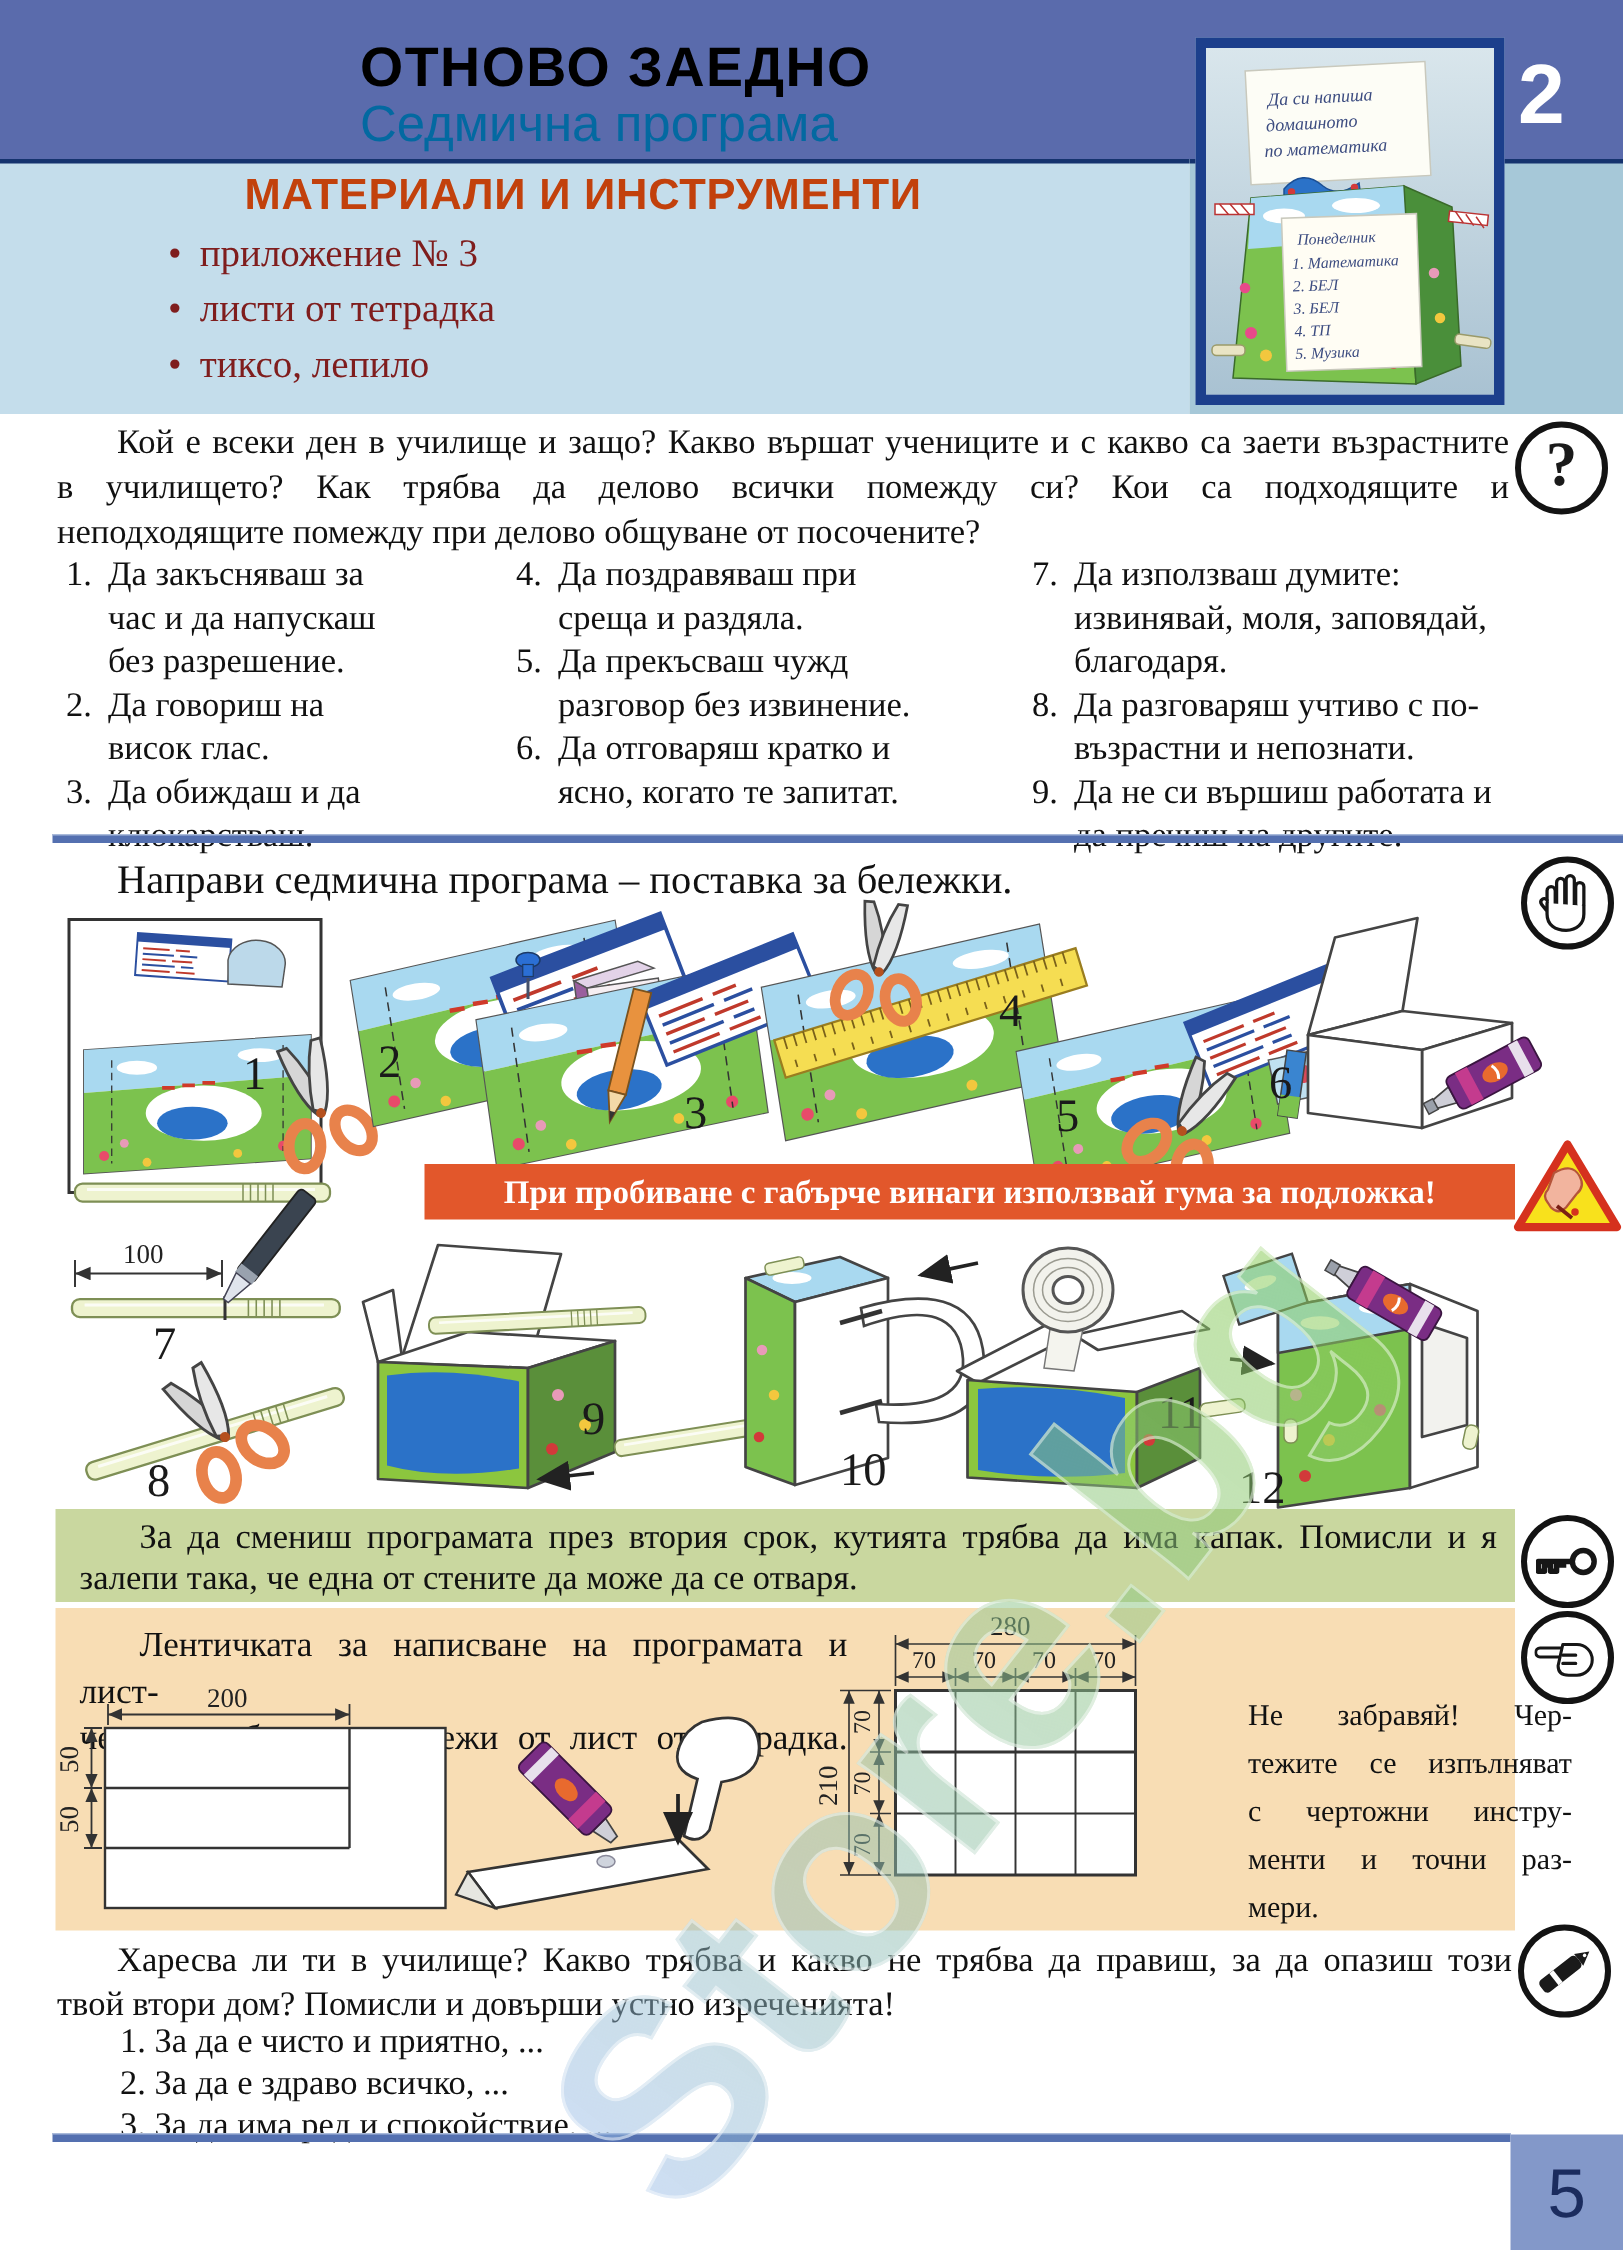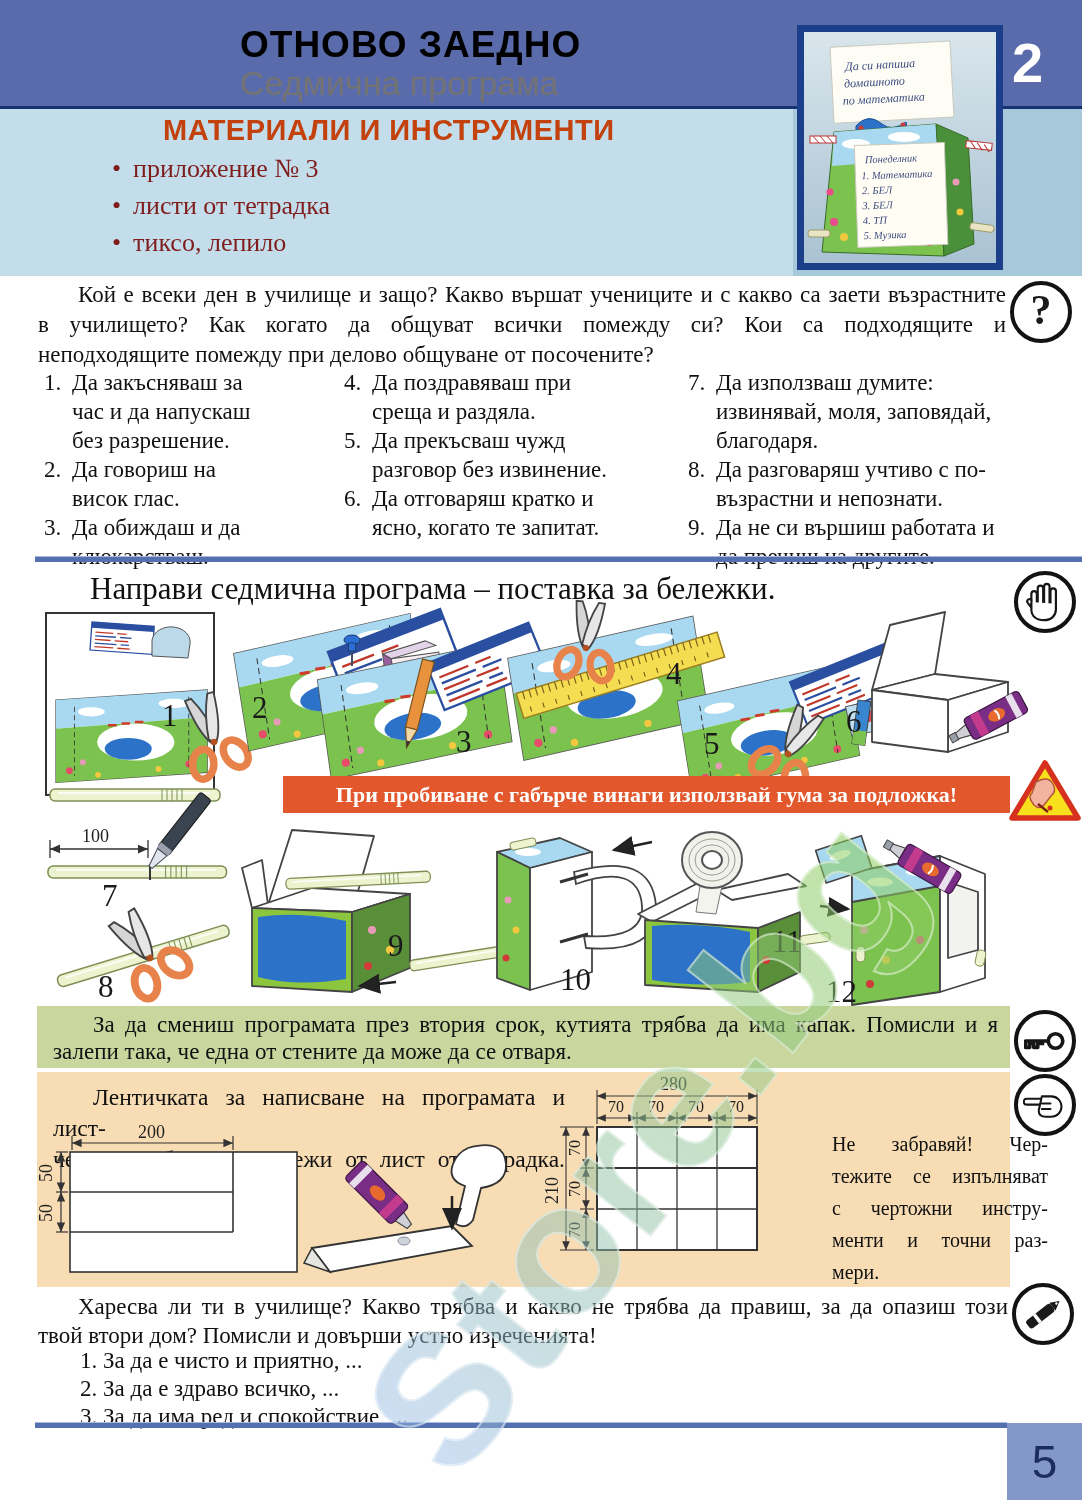--- a/index.html
+++ b/index.html
@@ -4,21 +4,21 @@
 <style>
   html,body{margin:0;padding:0;background:#888;}
   #page{position:relative;width:1082px;height:1500px;background:#fff;overflow:hidden;
         font-family:"Liberation Serif",serif;color:#111;}
   .abs{position:absolute;}
 
   
   .band{left:0;top:0;width:1082px;height:106px;background:#5a6bac;}
   .h-title{left:240px;top:24px;font-family:"Liberation Sans",sans-serif;font-weight:bold;
            font-size:37px;color:#000000;letter-spacing:1px;}
-  .h-sub{left:240px;top:64px;font-family:"Liberation Sans",sans-serif;font-size:34px;color:#737373;}
+  .h-sub{left:240px;top:64px;font-family:"Liberation Sans",sans-serif;font-size:34px;color:#0369a1;}
   .unit-num{left:1012px;top:30px;font-family:"Liberation Sans",sans-serif;font-weight:bold;
             font-size:56px;color:#fff;}
   .mat-panel{left:0;top:106px;width:793px;height:167px;background:#c4ddeb;border-top:3px solid #15336e;}
   .photo-bg{left:793px;top:106px;width:289px;height:167px;background:#a6c8d8;border-top:3px solid #15336e;}
   .mat-head{left:163px;top:114px;font-family:"Liberation Sans",sans-serif;font-weight:bold;
             font-size:29px;color:#c2410c;letter-spacing:.5px;}
   .mlist{font-size:26px;line-height:37px;color:#7f1d1d;}
   .mlist div::before{content:"•";margin-right:12px;}
   .mcol1{left:112px;top:150px;}
   .mcol2{left:455px;top:150px;}
@@ -31,21 +31,21 @@
   .ind{ text-indent:40px;}
   .rcol{top:368px;font-size:23px;line-height:29px;}
   .rc1{left:44px;width:232px;}
   .rc2{left:344px;width:292px;}
   .rc3{left:688px;width:322px;}
   .rule{display:flex;}
   .rnum{width:28px;flex:none;}
   .rtxt{flex:1;}
 
   .divider{left:35px;top:556px;width:1047px;height:5px;background:#5470b0;border-top:1px solid #a9bada;}
-  .task{left:90px;top:571px;font-size:31px;}
+  .task{left:78px;top:571px;font-size:27px;}
 
   
   .icirc{width:62px;height:62px;border:4px solid #131313;border-radius:50%;background:#fff;
          box-sizing:border-box;display:flex;align-items:center;justify-content:center;z-index:6;}
   .qmark{font-size:42px;font-weight:bold;font-family:"Liberation Serif",serif;color:#1a1a1a;margin-top:-4px;}
 
   
   .warn-banner{left:283px;top:776px;width:727px;height:37px;background:#e2572b;color:#fff;
         display:flex;align-items:center;justify-content:center;font-weight:bold;font-size:22px;z-index:2;}
 
@@ -145,21 +145,21 @@
         <rect x="162" y="110" width="26" height="7" fill="#fff" transform="rotate(6 175 113)"></rect>
         <path d="M166,110 l6,7 M173,111 l6,7 M180,112 l6,7" transform="rotate(6 175 113)"></path>
       </g>
       <rect x="4" y="198" width="22" height="7" rx="3" fill="#e9e4c4" stroke="#9a9a6a"></rect>
       <rect x="166" y="192" width="24" height="7" rx="3" fill="#e9e4c4" stroke="#9a9a6a" transform="rotate(8 178 195)"></rect>
     </svg>
   </div>
 
   <div class="abs para">
     <div class="jl ind">Кой е всеки ден в училище и защо? Какво вършат учениците и с какво са заети възрастните</div>
-    <div class="jl">в училището? Как когато да общуват всички помежду си? Кои са подходящите и</div>
+    <div class="jl">в училището? Как трябва да делово всички помежду си? Кои са подходящите и</div>
     <div>неподходящите помежду при делово общуване от посочените?</div>
   </div>
   <div class="abs icirc" style="left:1010px;top:281px;">
     <span class="qmark">?</span>
   </div>
 
   <div class="abs rcol rc1">
     <div class="rule">
         <span class="rnum">1.</span>
         <span class="rtxt">Да закъсняваш за час и да напускаш без разрешение.</span>

